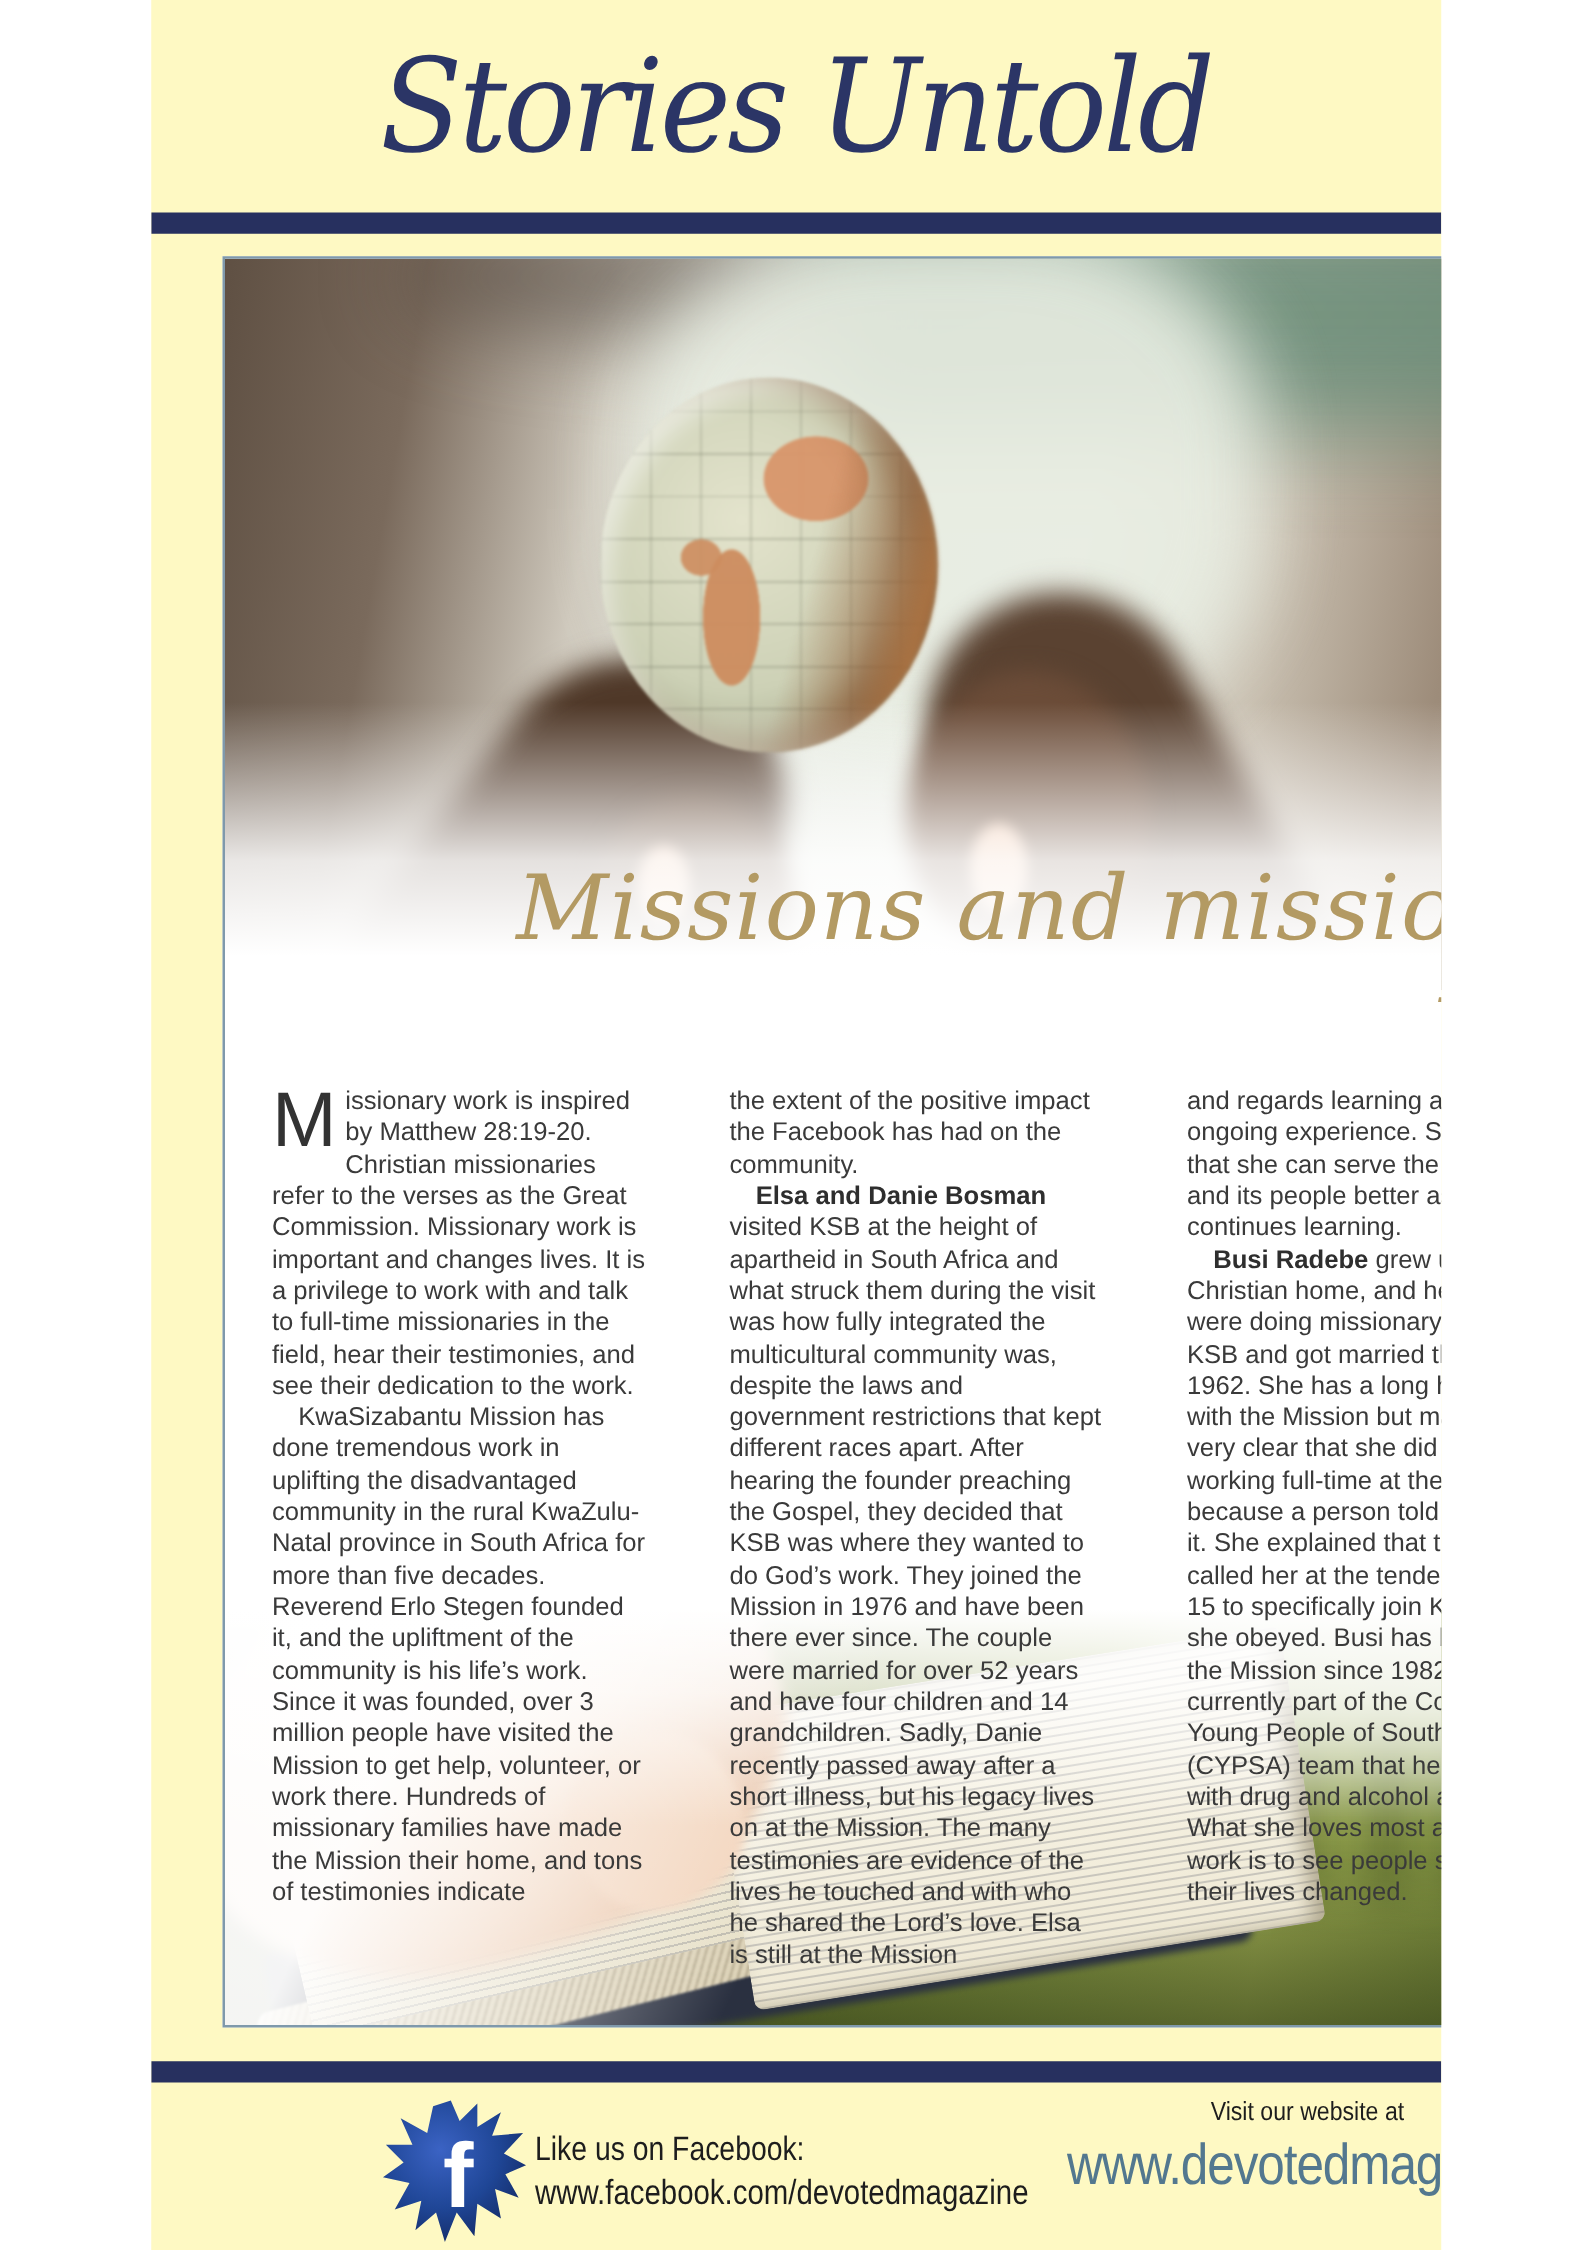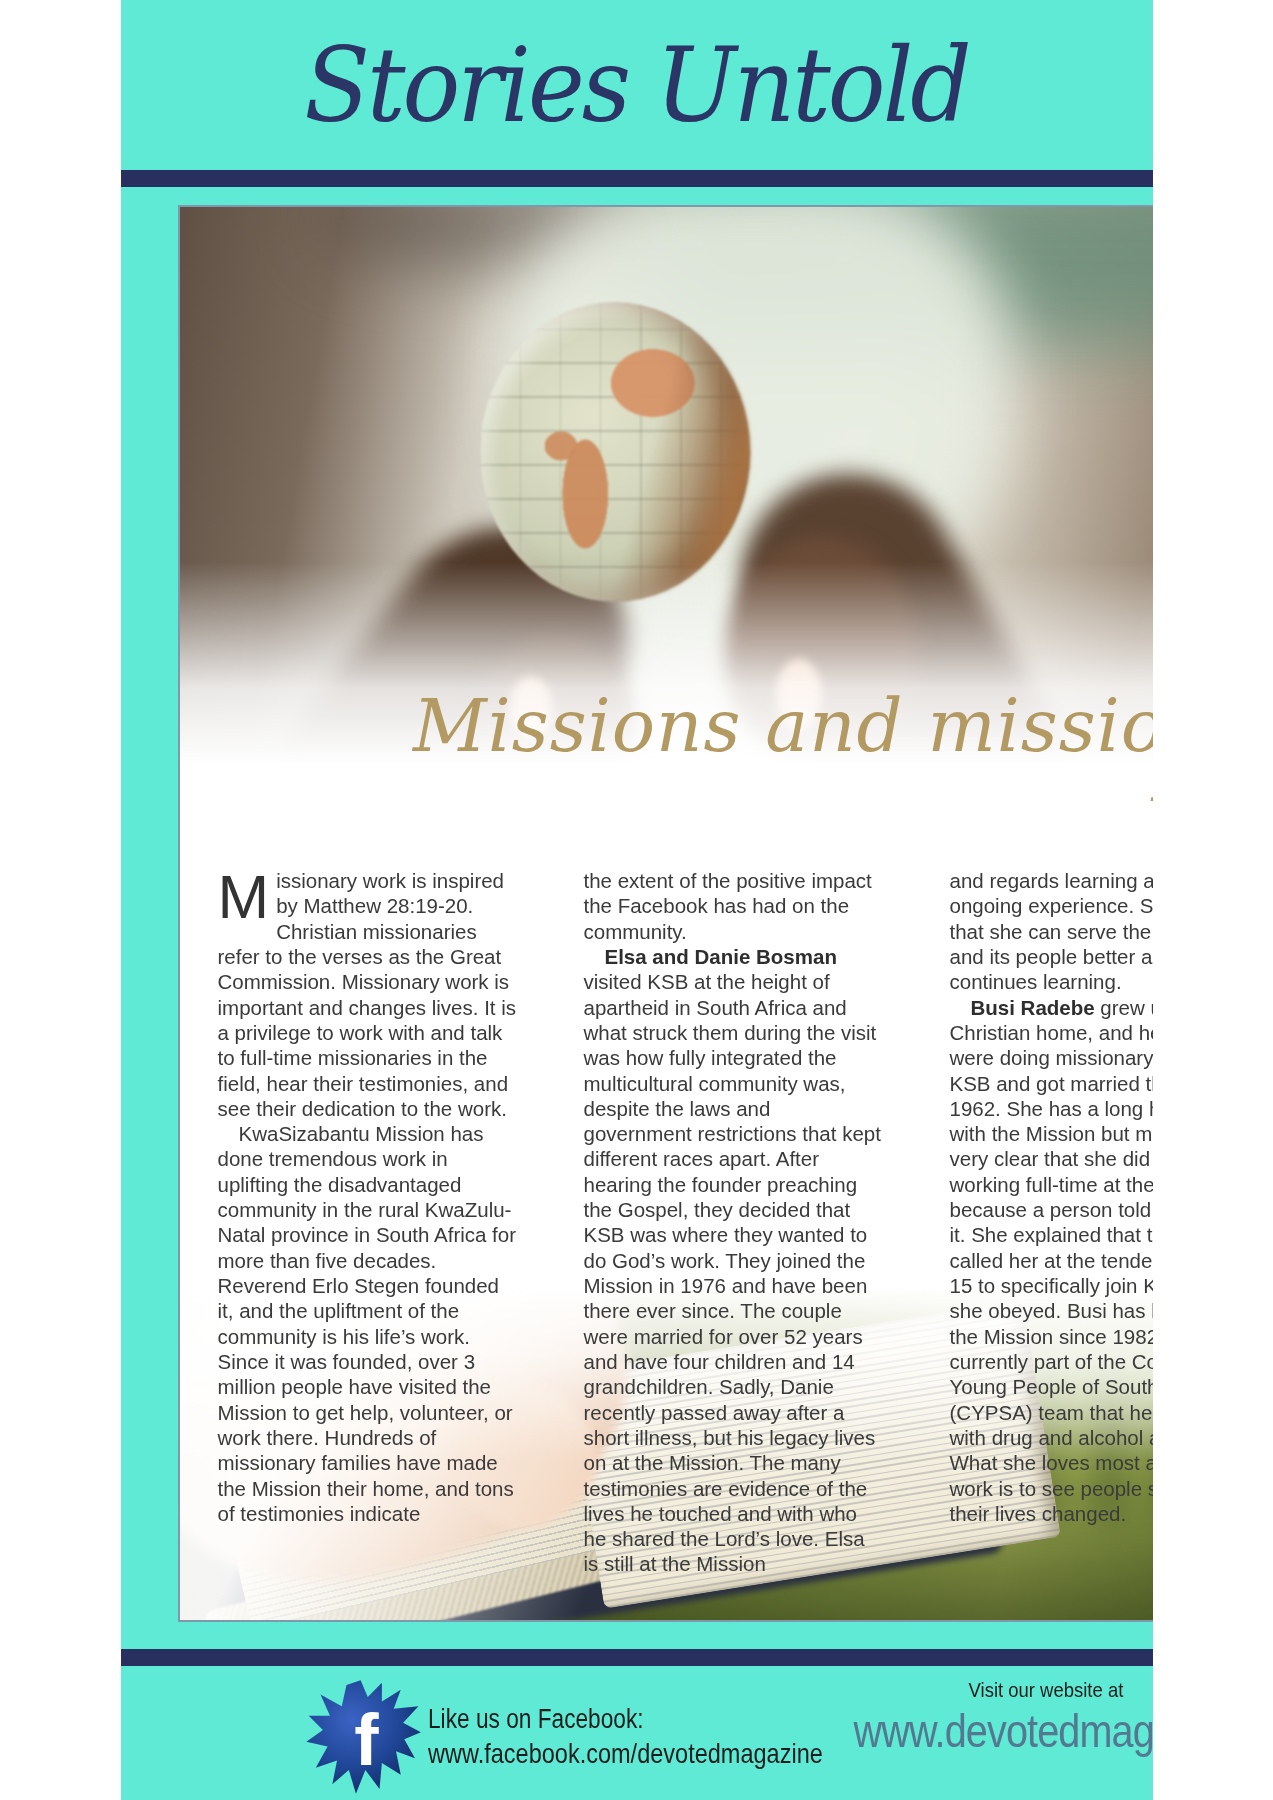--- a/index.html
+++ b/index.html
@@ -1,18 +1,18 @@
 <!DOCTYPE html>
 <html><head>
 <meta charset="utf-8">
 <style>
   * { margin:0; padding:0; box-sizing:border-box; }
   html,body { background:#ffffff; }
   body { font-family:"Liberation Sans", sans-serif; }
-  .page { position:relative; width:1032px; height:1800px; background:#5eead4; overflow:hidden; margin:0 auto;text-decoration:underline; }
+  .page { position:relative; width:1032px; height:1800px; background:#fef9c3; overflow:hidden; margin:0 auto;text-decoration:underline; }
 
   
   .masthead { position:absolute; top:0; left:0; right:0; height:170px; display:flex; align-items:center; justify-content:center; }
   .mag-title { font-family:"DejaVu Serif", serif; font-style:italic; font-weight:400;
                font-size:96px; color:#2b3566; letter-spacing:-3px; transform:scaleY(1.08); }
   .top-bar { position:absolute; top:170px; left:0; width:100%; height:17px; background:#27305f; }
 
   
   .frame { position:absolute; left:57px; top:205px; width:1158px; height:1417px;
            border:2px solid #7f99ab; background:#fff; overflow:hidden; }

